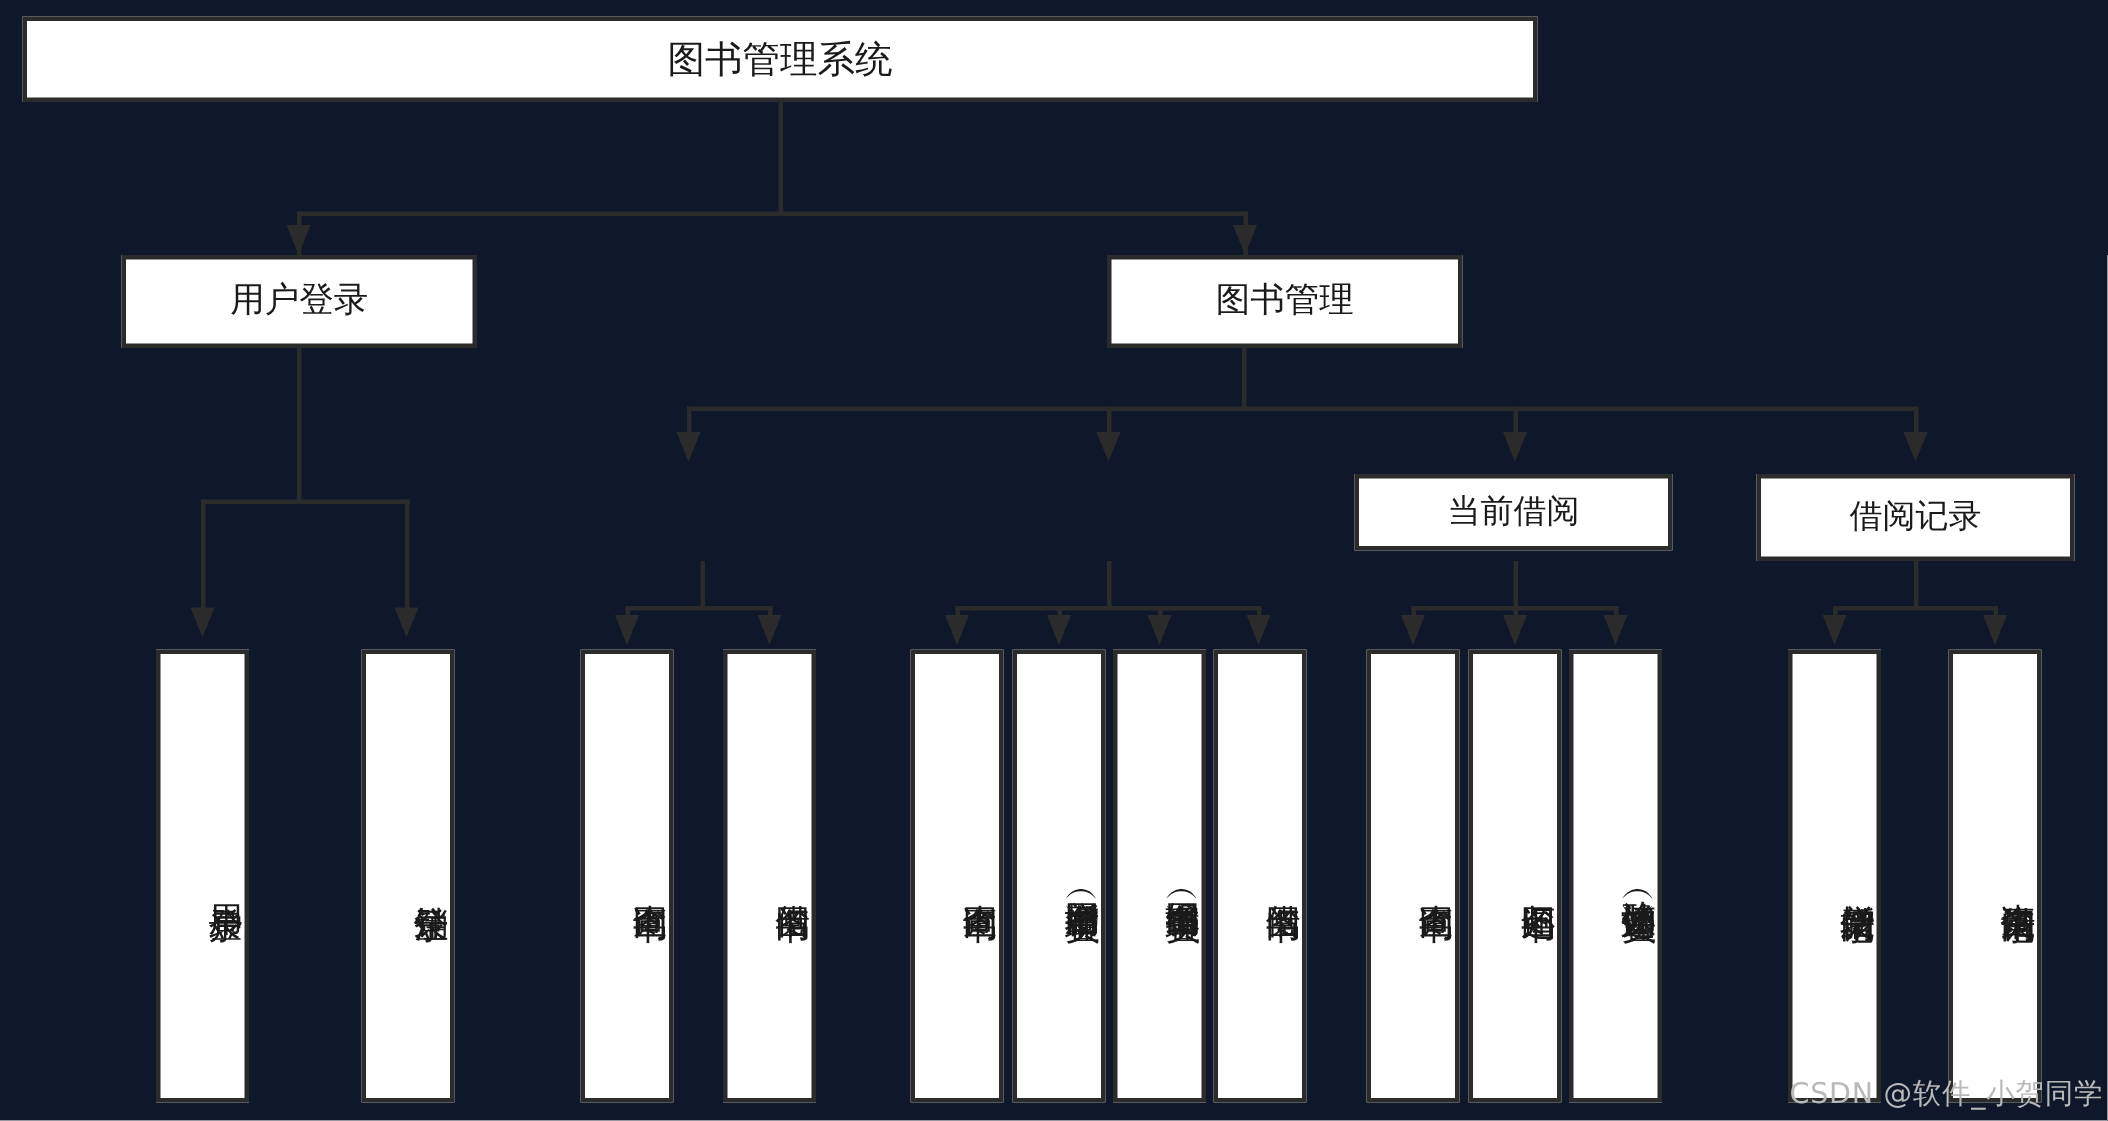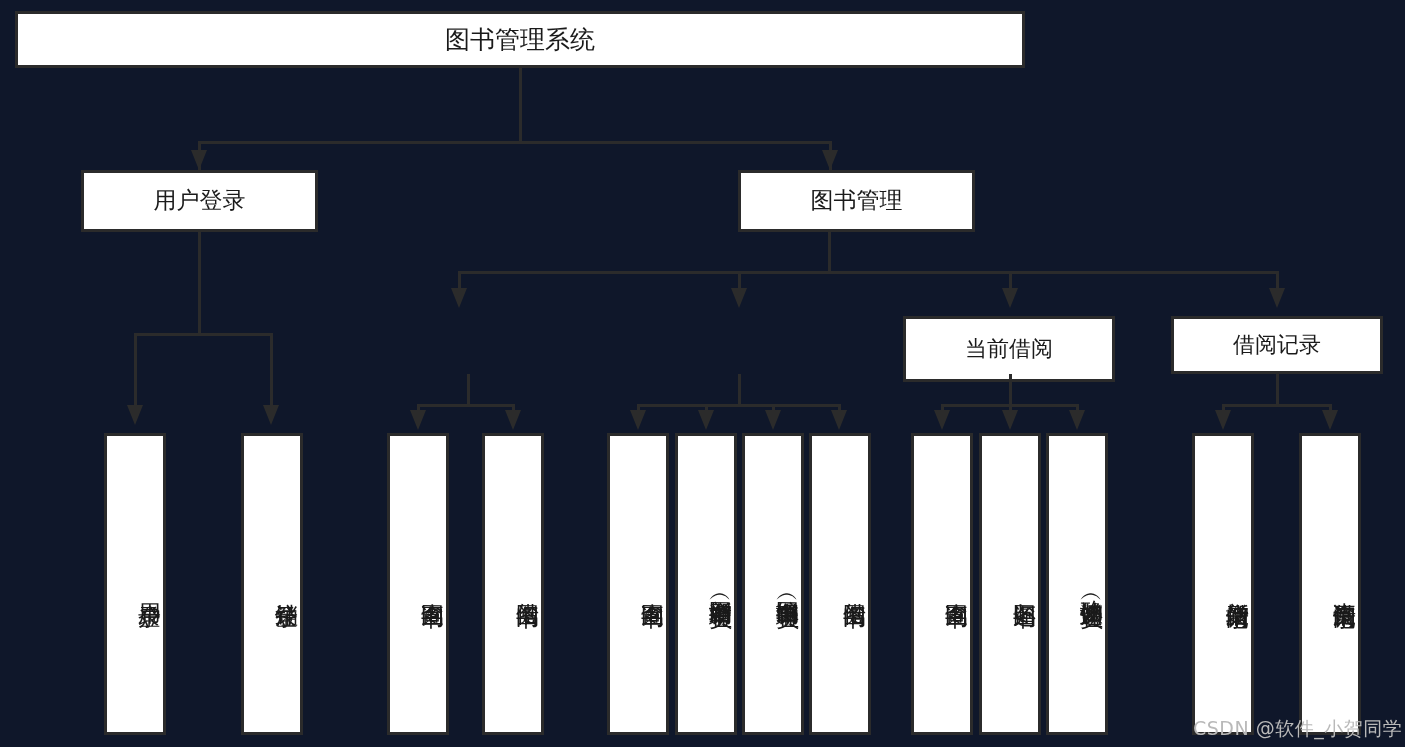--- a/index.html
+++ b/index.html
@@ -118,21 +118,21 @@
   <div class="arrow" style="left:731px; top:288px;"></div>
 
   <div class="conn vline" style="left:1009px; top:271px; width:3px; height:26px;"></div>
   <div class="arrow" style="left:1002px; top:288px;"></div>
 
   <div class="conn vline" style="left:1276px; top:271px; width:3px; height:26px;"></div>
   <div class="arrow" style="left:1269px; top:288px;"></div>
 
 
 
-  <div class="node level2" style="left:903px; top:316px; width:212px; height:66px;">
+  <div class="node level2" style="left:903px; top:316px; width:212px; height:51px;">
     <span>当前借阅</span>
   </div>
 
   <div class="node level2" style="left:1171px; top:316px; width:212px; height:58px;">
     <span>借阅记录</span>
   </div>
 
   <div class="conn vline" style="left:467px; top:374px; width:3px; height:32px;"></div>
   <div class="conn hline" style="left:417px; top:404px; width:98px; height:3px;"></div>
   <div class="conn vline" style="left:417px; top:404px; width:3px; height:16px;"></div>

